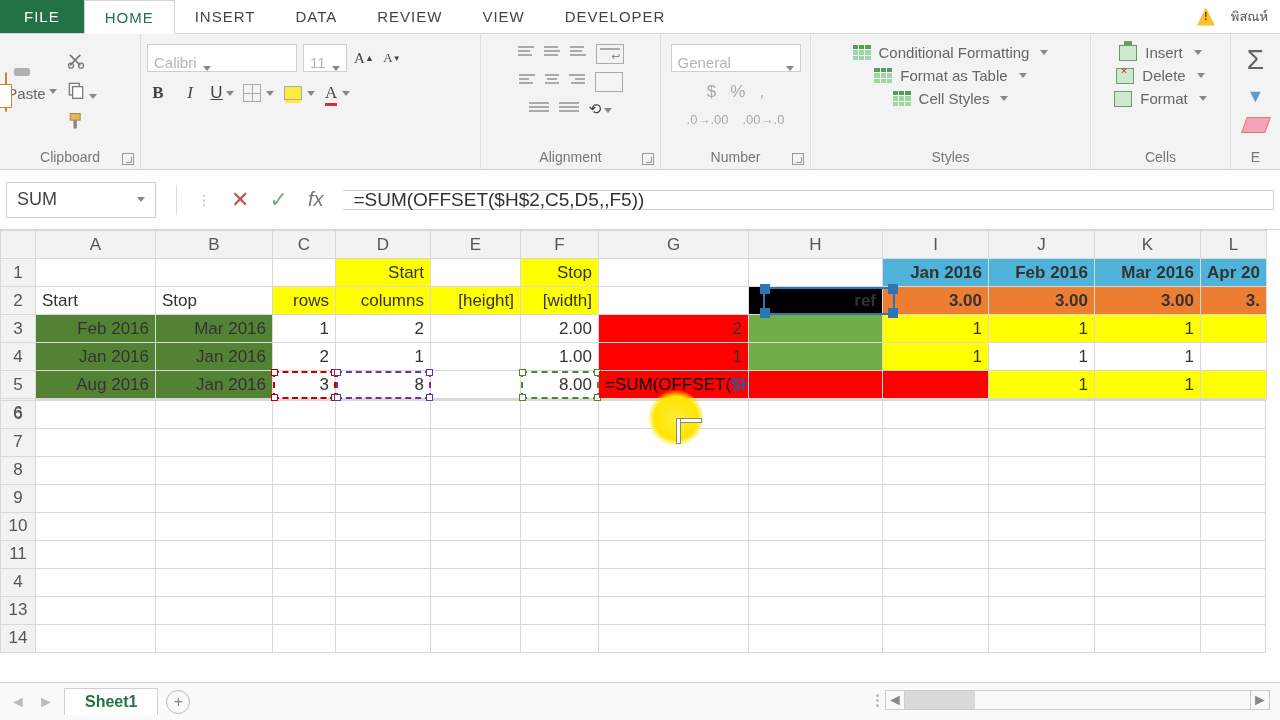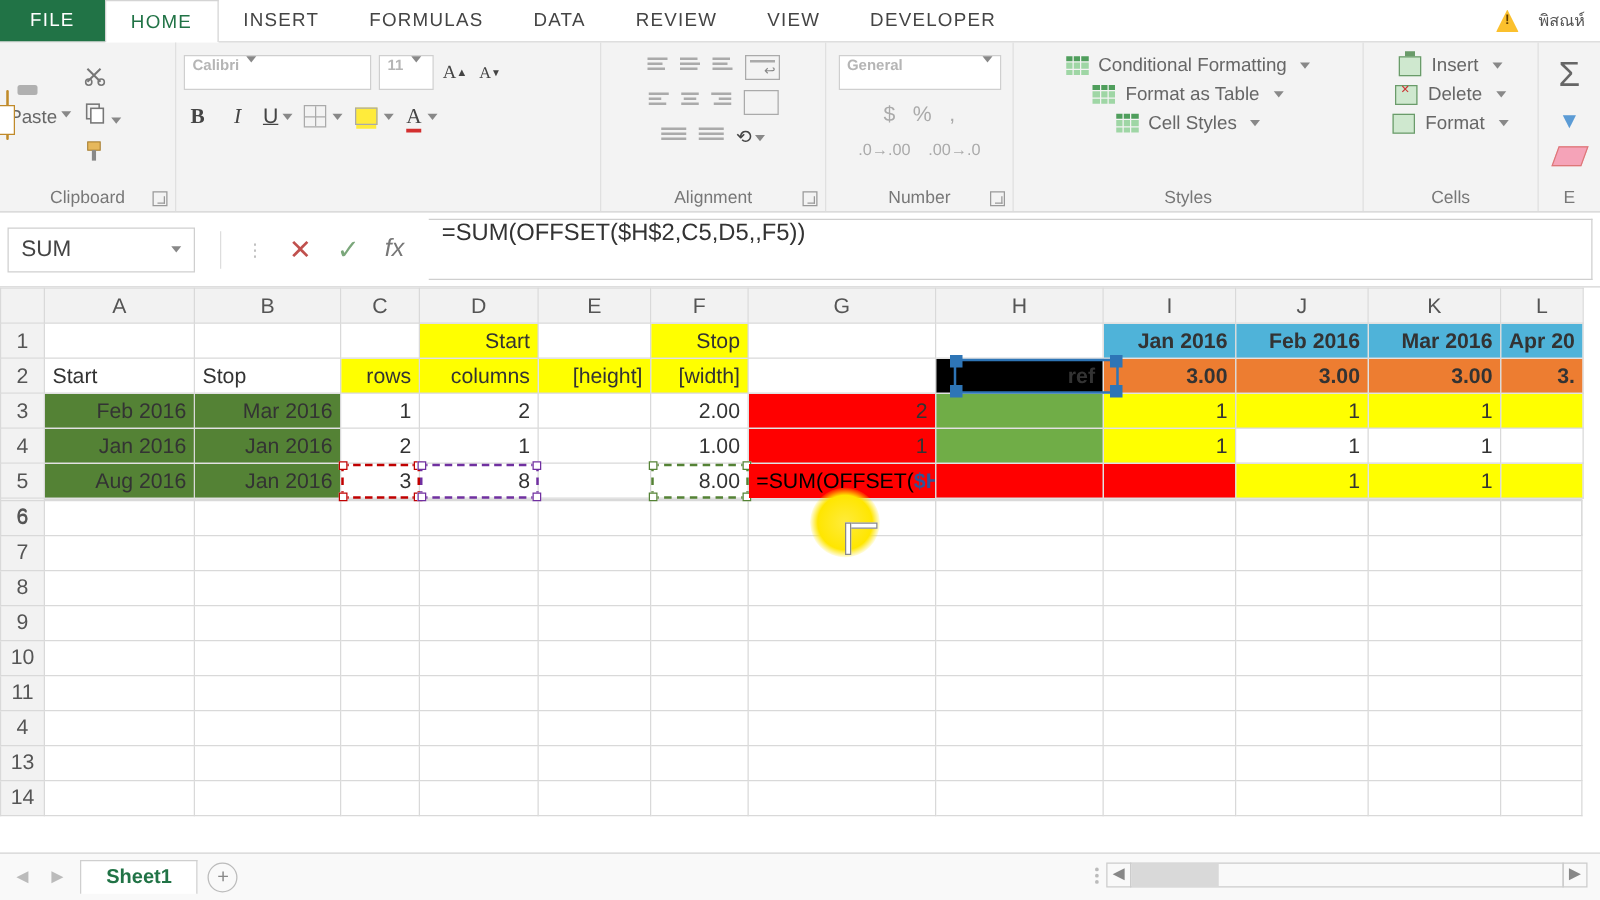--- a/index.html
+++ b/index.html
@@ -28,21 +28,21 @@
   .drop-arrow { width:0;height:0;border-left:4px solid transparent;border-right:4px solid transparent;border-top:5px solid #888;display:inline-block;margin-left:3px;vertical-align:middle;}
 
   
   .clip-paste { width:50px; }
   .clip-paste .ico-paste { width:34px;height:40px;background:#f4c15d;border:1px solid #c08a2a;border-radius:3px;position:relative; }
   .clip-paste .ico-paste::before { content:"";position:absolute;top:-5px;left:8px;width:16px;height:8px;background:#b0b0b0;border-radius:2px;}
   .clip-paste .ico-paste::after { content:"";position:absolute;bottom:3px;right:-6px;width:18px;height:22px;background:#fff;border:1px solid #c08a2a;}
   .clip-side { display:flex;flex-direction:column;gap:8px;margin-left:4px;}
 
   
-  .combo { display:flex;align-items:flex-start;background:#fff;border:1px solid #cfcfcf;height:28px;padding:0 6px; color:#777;font-size:12px;font-weight:bold;}
+  .combo { display:flex;align-items:flex-end;background:#fff;border:1px solid #cfcfcf;height:28px;padding:0 6px; color:#777;font-size:15px;}
   .combo .drop-arrow{margin-left:6px;}
   .fontname { width:150px; }
   .fontsize { width:44px; }
   .biu-row { display:flex;gap:10px;align-items:center; }
   .biu { width:22px;height:22px;display:flex;align-items:center;justify-content:center;font-size:17px;font-family:"Times New Roman",serif;}
   .under { text-decoration: underline; }
   .border-ico{width:18px;height:18px;border:1px solid #aaa;position:relative;}
   .border-ico::before,.border-ico::after{content:"";position:absolute;background:#aaa;}
   .border-ico::before{left:50%;top:0;bottom:0;width:1px;}
   .border-ico::after{top:50%;left:0;right:0;height:1px;}
@@ -81,21 +81,21 @@
   .eraser{width:24px;height:16px;background:#f5a3b8;transform:skewX(-20deg);border:1px solid #d77;}
 
   
   .fbar-row{display:flex;align-items:center;height:60px;border-bottom:1px solid #d4d4d4;padding:0 6px;gap:10px;}
   .namebox{width:150px;height:36px;border:1px solid #cfcfcf;display:flex;align-items:center;padding:0 10px;font-size:18px;color:#444;justify-content:space-between;}
   .fbar-btns{display:flex;gap:20px;align-items:center;color:#7a7a7a;font-size:20px;padding:0 10px;}
   .fbar-btns .sep{width:1px;height:30px;background:#ddd;}
   .cancel-x{color:#c0504d;font-size:22px;}
   .check{color:#7ba77b;font-size:22px;}
   .fx{font-style:italic;font-size:20px;color:#777;}
-  .formula-input{flex:1;height:49px;border:1px solid #cfcfcf;border-left:none;display:flex;align-items:flex-start;padding:0 10px;font-size:19px;color:#333;}
+  .formula-input{flex:1;height:20px;border:1px solid #cfcfcf;border-left:none;display:flex;align-items:center;padding:0 10px;font-size:19px;color:#333;}
 
   
   .sheet-wrap{position:relative;height:calc(720px - 34px - 136px - 60px - 38px);overflow:hidden;}
   table.grid{border-collapse:collapse;table-layout:fixed;}
   table.grid th, table.grid td{border:1px solid #d9d9d9;height:28px;font-size:17px;color:#333;background:#fff;text-align:right;padding:0 6px;white-space:nowrap;overflow:hidden;}
   table.grid th{background:#f2f2f2;font-weight:normal;text-align:center;color:#555;}
   table.grid th.corner{background:#f2f2f2;}
   .col-A{width:120px;} .col-B{width:117px;} .col-C{width:63px;} .col-D{width:95px;} .col-E{width:90px;} .col-F{width:78px;} .col-G{width:150px;} .col-H{width:134px;} .col-I{width:106px;} .col-J{width:106px;} .col-K{width:106px;} .col-L{width:65px;}
   .rowhead{width:35px;text-align:center;}
   th.colsel{background:#e2e2e2;border-bottom:2px solid #217346;}
@@ -142,21 +142,20 @@
   .grip{display:flex;flex-direction:column;gap:2px;margin:0 6px;}
   .grip span{width:3px;height:3px;background:#bbb;border-radius:50%;}
 </style>
 </head>
 <body>
 
 <div class="ribbon-tabs">
   <div class="ribbon-tab file">FILE</div>
   <div class="ribbon-tab active">HOME</div>
   <div class="ribbon-tab">INSERT</div>
-  <div class="ribbon-tab">FORMULAS</div>
   <div class="ribbon-tab">DATA</div>
   <div class="ribbon-tab">REVIEW</div>
   <div class="ribbon-tab">VIEW</div>
   <div class="ribbon-tab">DEVELOPER</div>
   <div class="warn-box">
     <span class="warn-ico"></span>
     <span>พิสณห์</span>
   </div>
 </div>
 

